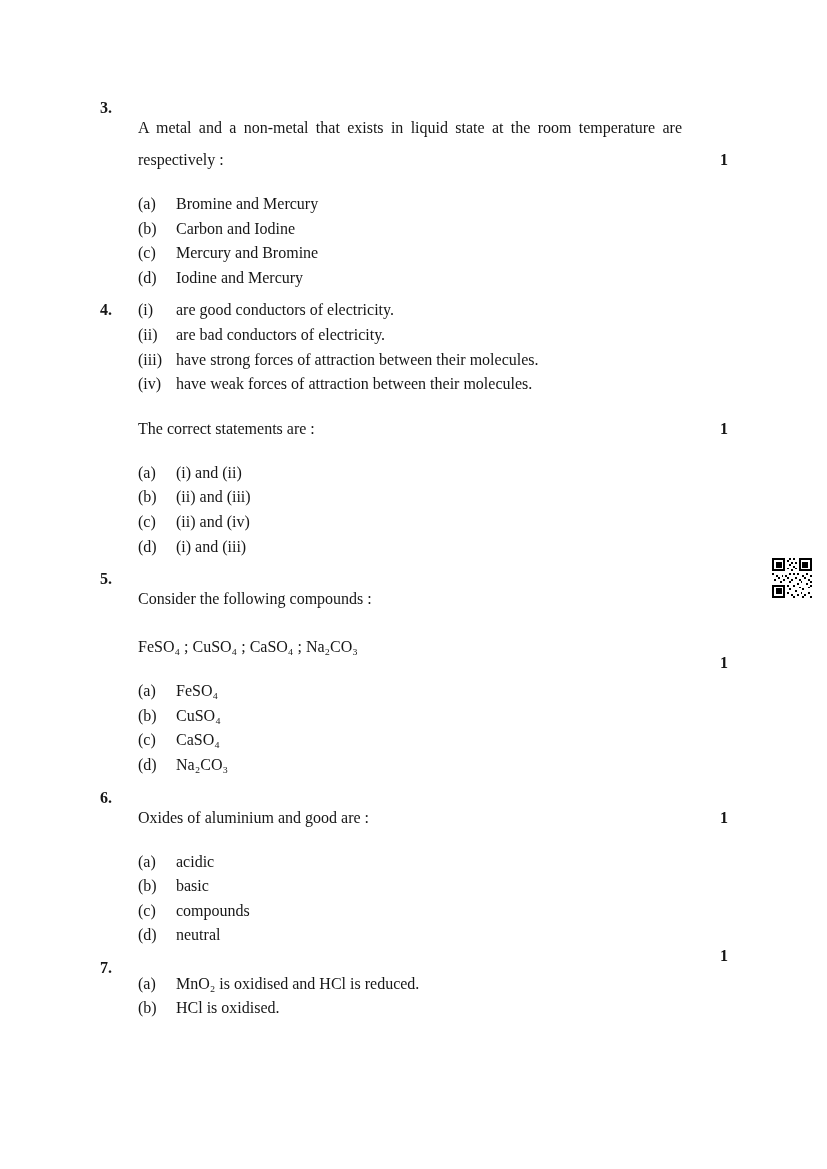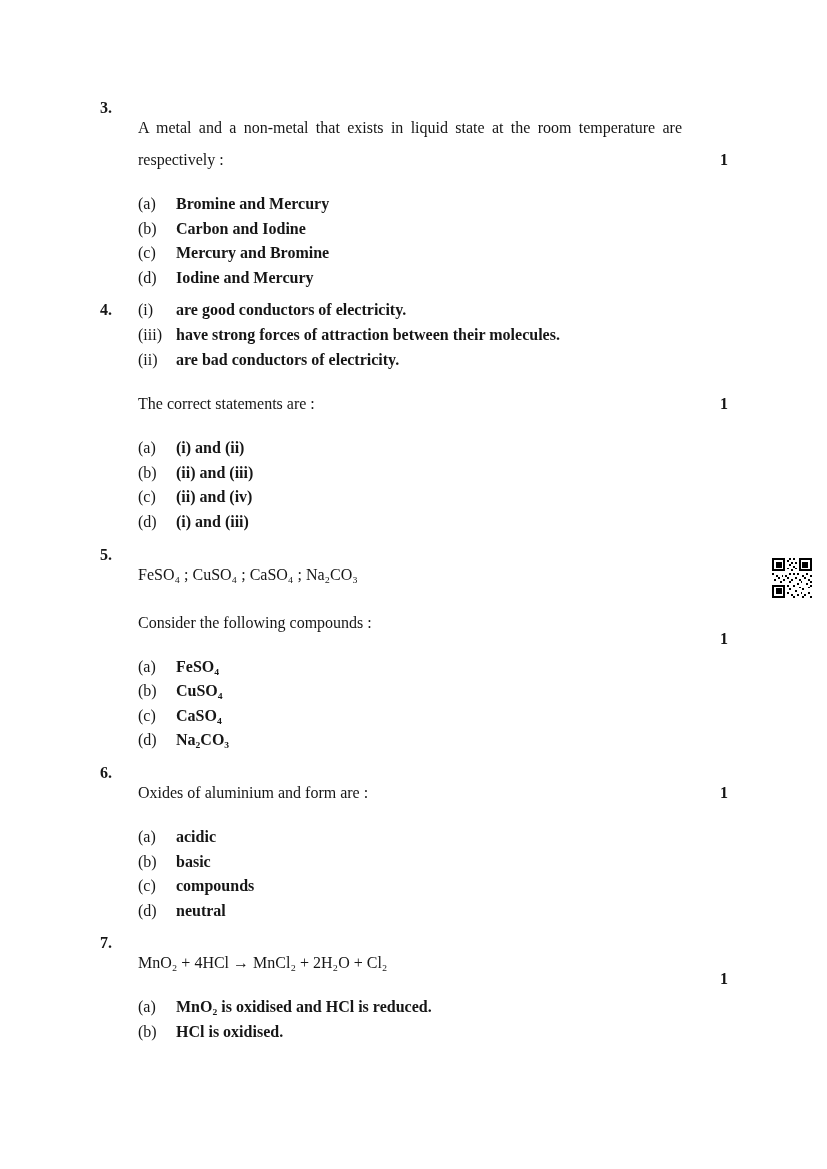--- a/index.html
+++ b/index.html
@@ -34,21 +34,21 @@
     text-align: justify;
     padding-right: 46px;
   }
   .marks {
     position: absolute;
     right: 0; bottom: 0;
     font-weight: 700;
   }
   .row { display: flex; line-height: 24.6px; }
   .rlabel { flex: 0 0 38px; }
-  .rtext { flex: 1; padding-right: 46px; font-weight: bold; }
+  .rtext { flex: 1; padding-right: 46px; }
   .qr {
     position: absolute;
     left: 772px; top: 556px;
     width: 40px; height: 44px;
   }
   .qr svg { display: block; }
 </style>
 </head>
 <body>
 
@@ -155,26 +155,30 @@
 
     <section class="question">
       <div class="qnum">4.</div>
       <div class="qbody">
         <div class="rows">
           <div class="row">
             <span class="rlabel">(i)</span>
             <span class="rtext">are good conductors of electricity.</span>
           </div>
           <div class="row">
+            <span class="rlabel">(ii)</span>
+            <span class="rtext">are bad conductors of electricity.</span>
+          </div>
+          <div class="row">
             <span class="rlabel">(iii)</span>
             <span class="rtext">have strong forces of attraction between their molecules.</span>
           </div>
           <div class="row">
-            <span class="rlabel">(ii)</span>
-            <span class="rtext">are bad conductors of electricity.</span>
+            <span class="rlabel">(iv)</span>
+            <span class="rtext">have weak forces of attraction between their molecules.</span>
           </div>
         </div>
         <p class="para">
           <span class="ptext">The correct statements are :</span>
           <span class="marks">1</span>
         </p>
         <div class="rows">
           <div class="row">
             <span class="rlabel">(a)</span>
             <span class="rtext">(i) and (ii)</span>
@@ -192,26 +196,26 @@
             <span class="rtext">(i) and (iii)</span>
           </div>
         </div>
       </div>
     </section>
 
     <section class="question">
       <div class="qnum">5.</div>
       <div class="qbody">
         <p class="para">
+          <span class="ptext">Consider the following compounds :</span>
+        </p>
+        <p class="para">
           <span class="ptext">FeSO₄ ; CuSO₄ ; CaSO₄ ; Na₂CO₃</span>
         </p>
         <p class="para">
-          <span class="ptext">Consider the following compounds :</span>
-        </p>
-        <p class="para">
           <span class="marks">1</span>
         </p>
         <div class="rows">
           <div class="row">
             <span class="rlabel">(a)</span>
             <span class="rtext">FeSO₄</span>
           </div>
           <div class="row">
             <span class="rlabel">(b)</span>
             <span class="rtext">CuSO₄</span>
@@ -225,21 +229,21 @@
             <span class="rtext">Na₂CO₃</span>
           </div>
         </div>
       </div>
     </section>
 
     <section class="question">
       <div class="qnum">6.</div>
       <div class="qbody">
         <p class="para">
-          <span class="ptext">Oxides of aluminium and form are :</span>
+          <span class="ptext">Oxides of aluminium and good are :</span>
           <span class="marks">1</span>
         </p>
         <div class="rows">
           <div class="row">
             <span class="rlabel">(a)</span>
             <span class="rtext">acidic</span>
           </div>
           <div class="row">
             <span class="rlabel">(b)</span>
             <span class="rtext">basic</span>
@@ -252,23 +256,20 @@
             <span class="rlabel">(d)</span>
             <span class="rtext">neutral</span>
           </div>
         </div>
       </div>
     </section>
 
     <section class="question">
       <div class="qnum">7.</div>
       <div class="qbody">
-        <p class="para">
-          <span class="ptext">MnO₂ + 4HCl → MnCl₂ + 2H₂O + Cl₂</span>
-        </p>
         <p class="para">
           <span class="marks">1</span>
         </p>
         <div class="rows">
           <div class="row">
             <span class="rlabel">(a)</span>
             <span class="rtext">MnO₂ is oxidised and HCl is reduced.</span>
           </div>
           <div class="row">
             <span class="rlabel">(b)</span>

